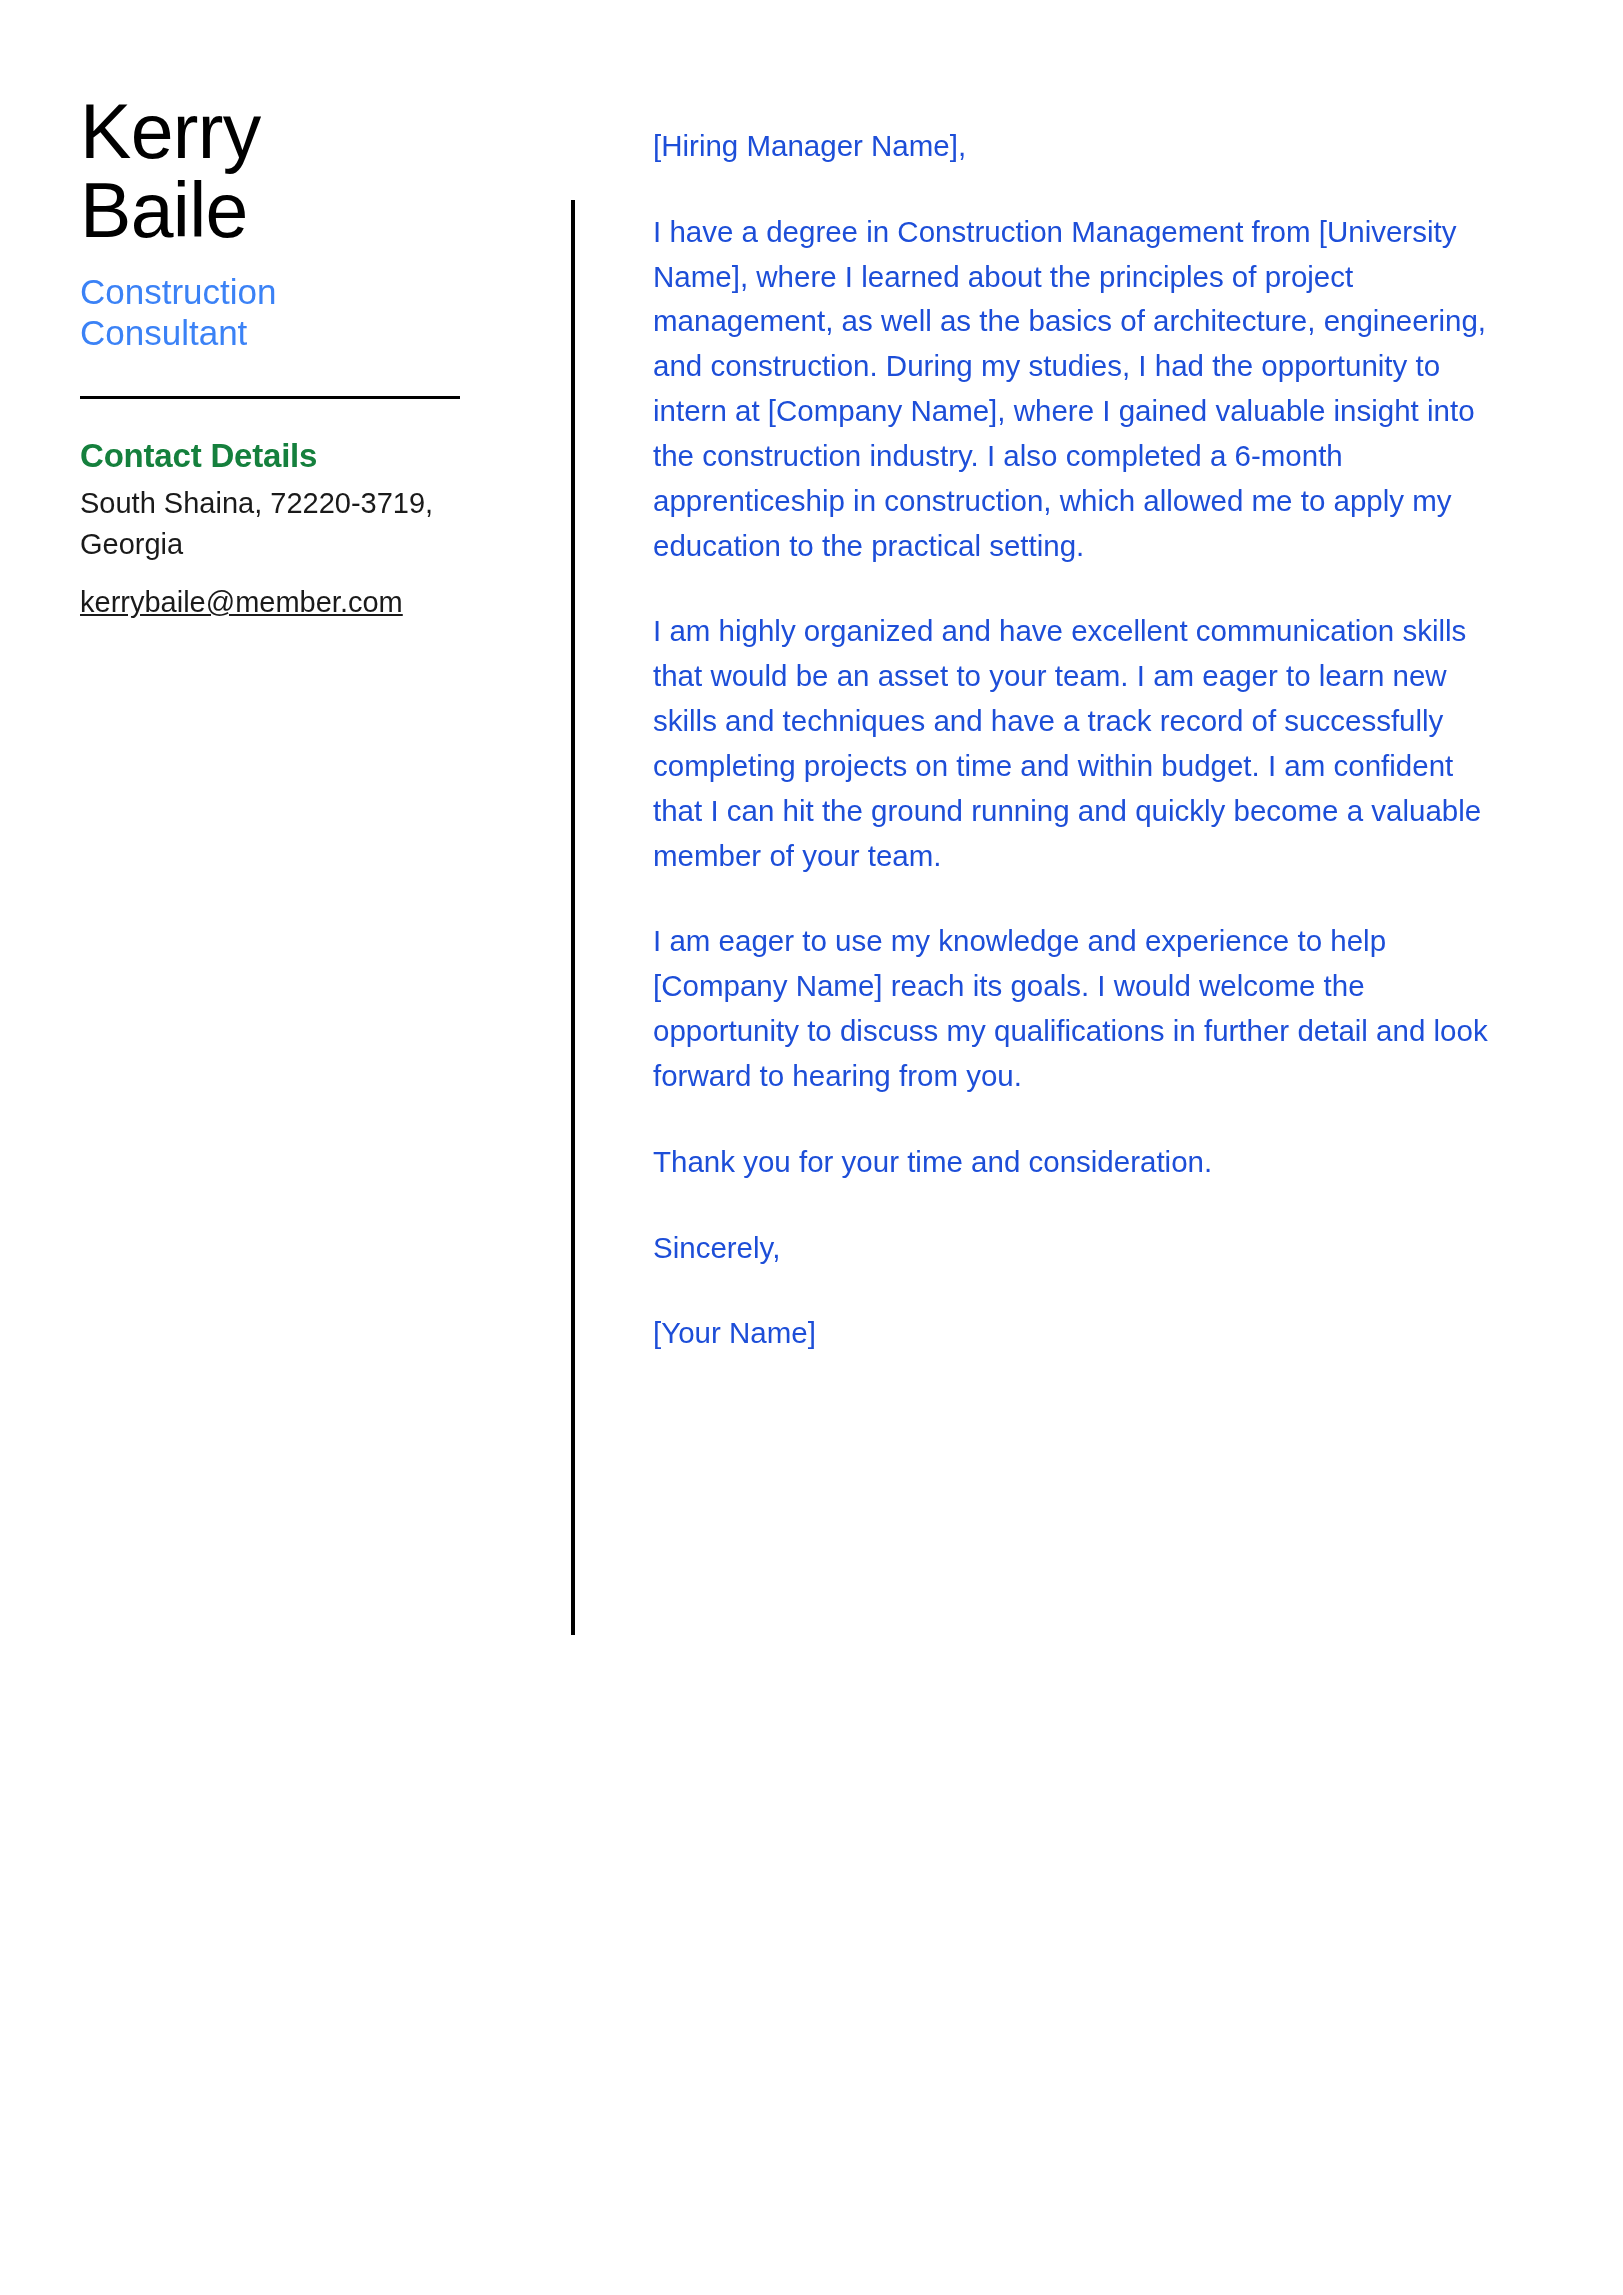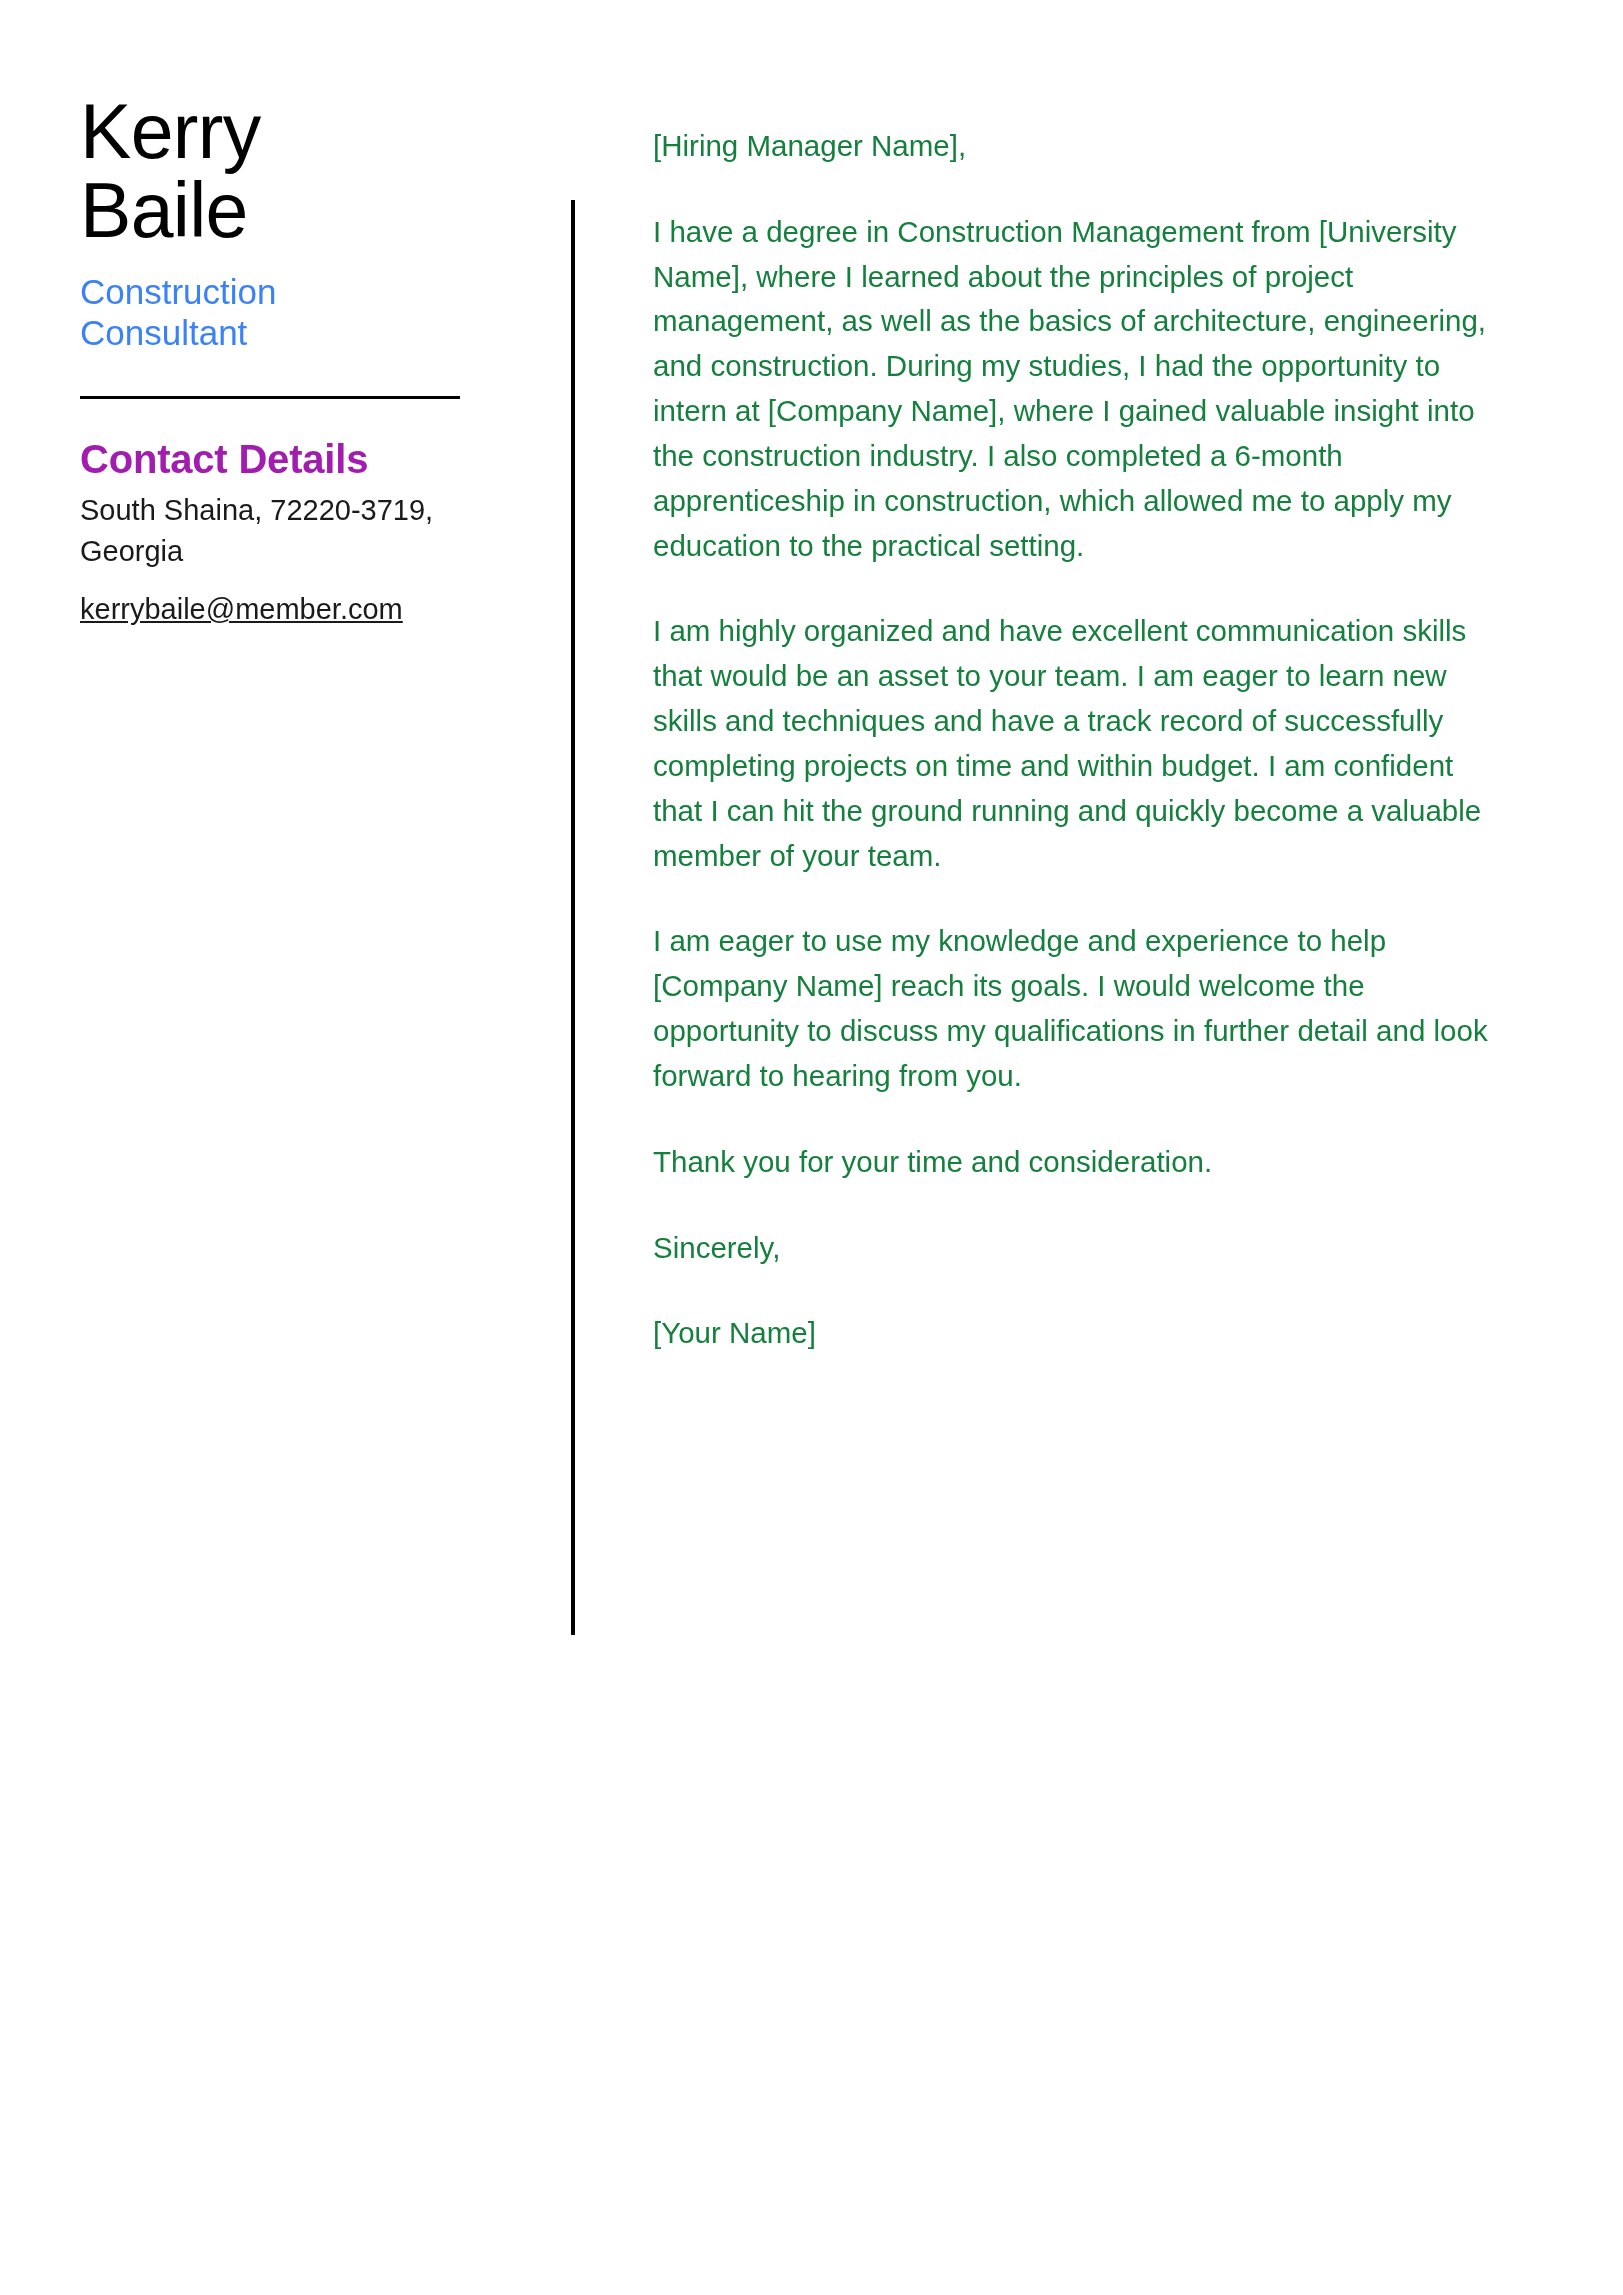--- a/index.html
+++ b/index.html
@@ -51,23 +51,23 @@
 
   .sidebar-rule {
     margin-top: 42px;
     width: 380px;
     height: 3.3px;
     background: #000000;
   }
 
   .contact-heading {
     margin-top: 38px;
-    font-size: 40px;
+    font-size: 33px;
     font-weight: 600;
-    color: #a21caf;
+    color: #15803d;
     letter-spacing: -0.2px;
   }
 
   .contact-list {
     margin-top: 8px;
   }
 
   .contact-item {
     font-size: 29px;
     font-weight: 400;
@@ -100,21 +100,21 @@
     left: 653px;
     top: 124px;
     width: 835px;
   }
 
   .letter p {
     margin: 0 0 41px 0;
     font-size: 29.5px;
     font-weight: 400;
     line-height: 1.52;
-    color: #15803d;
+    color: #1d4ed8;
   }
 
   .letter p:last-child { margin-bottom: 0; }
 
   .salutation { margin-bottom: 41px !important; }
 </style>
 </head>
 <body>
 
 <div class="page">

